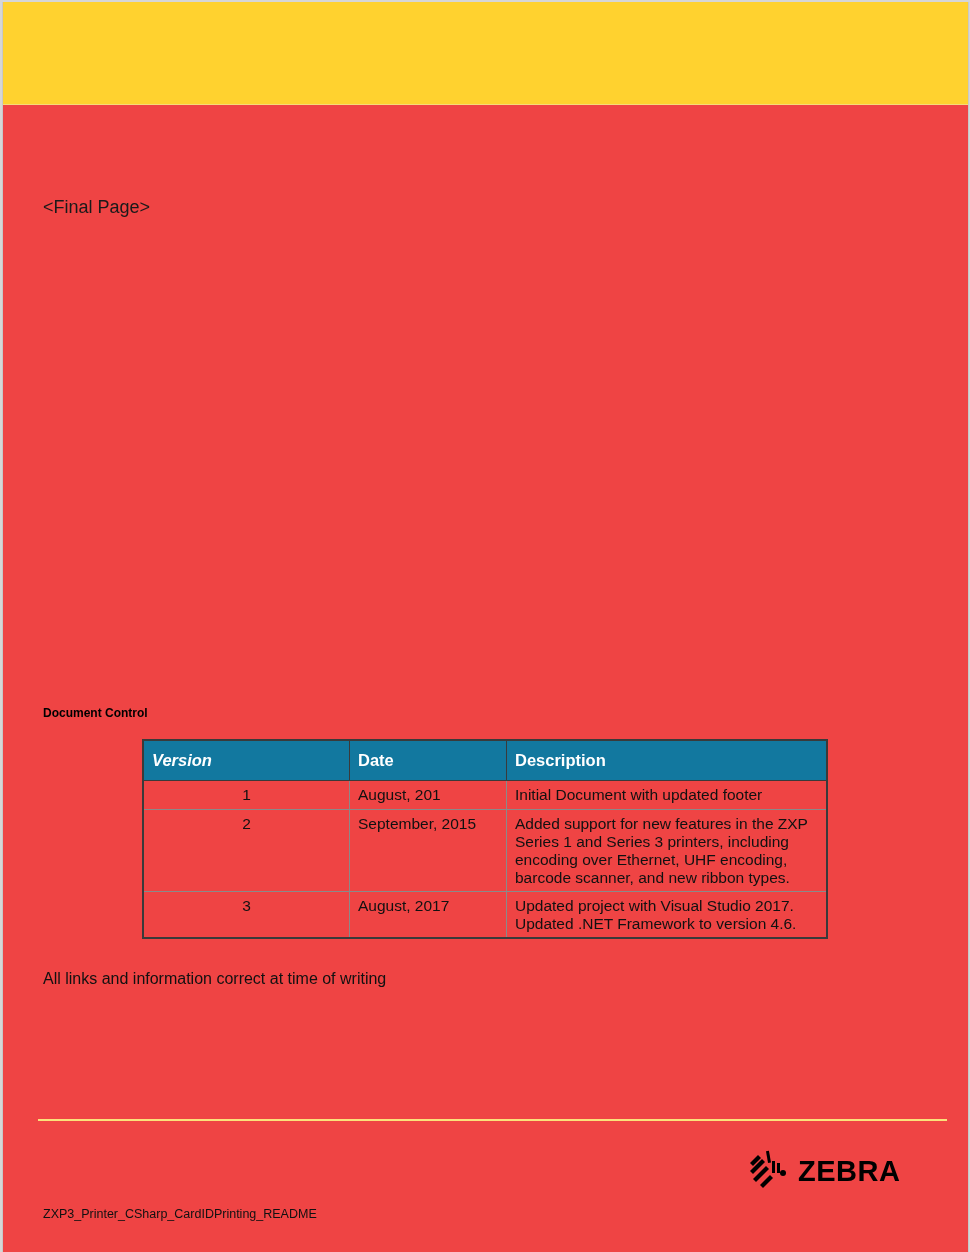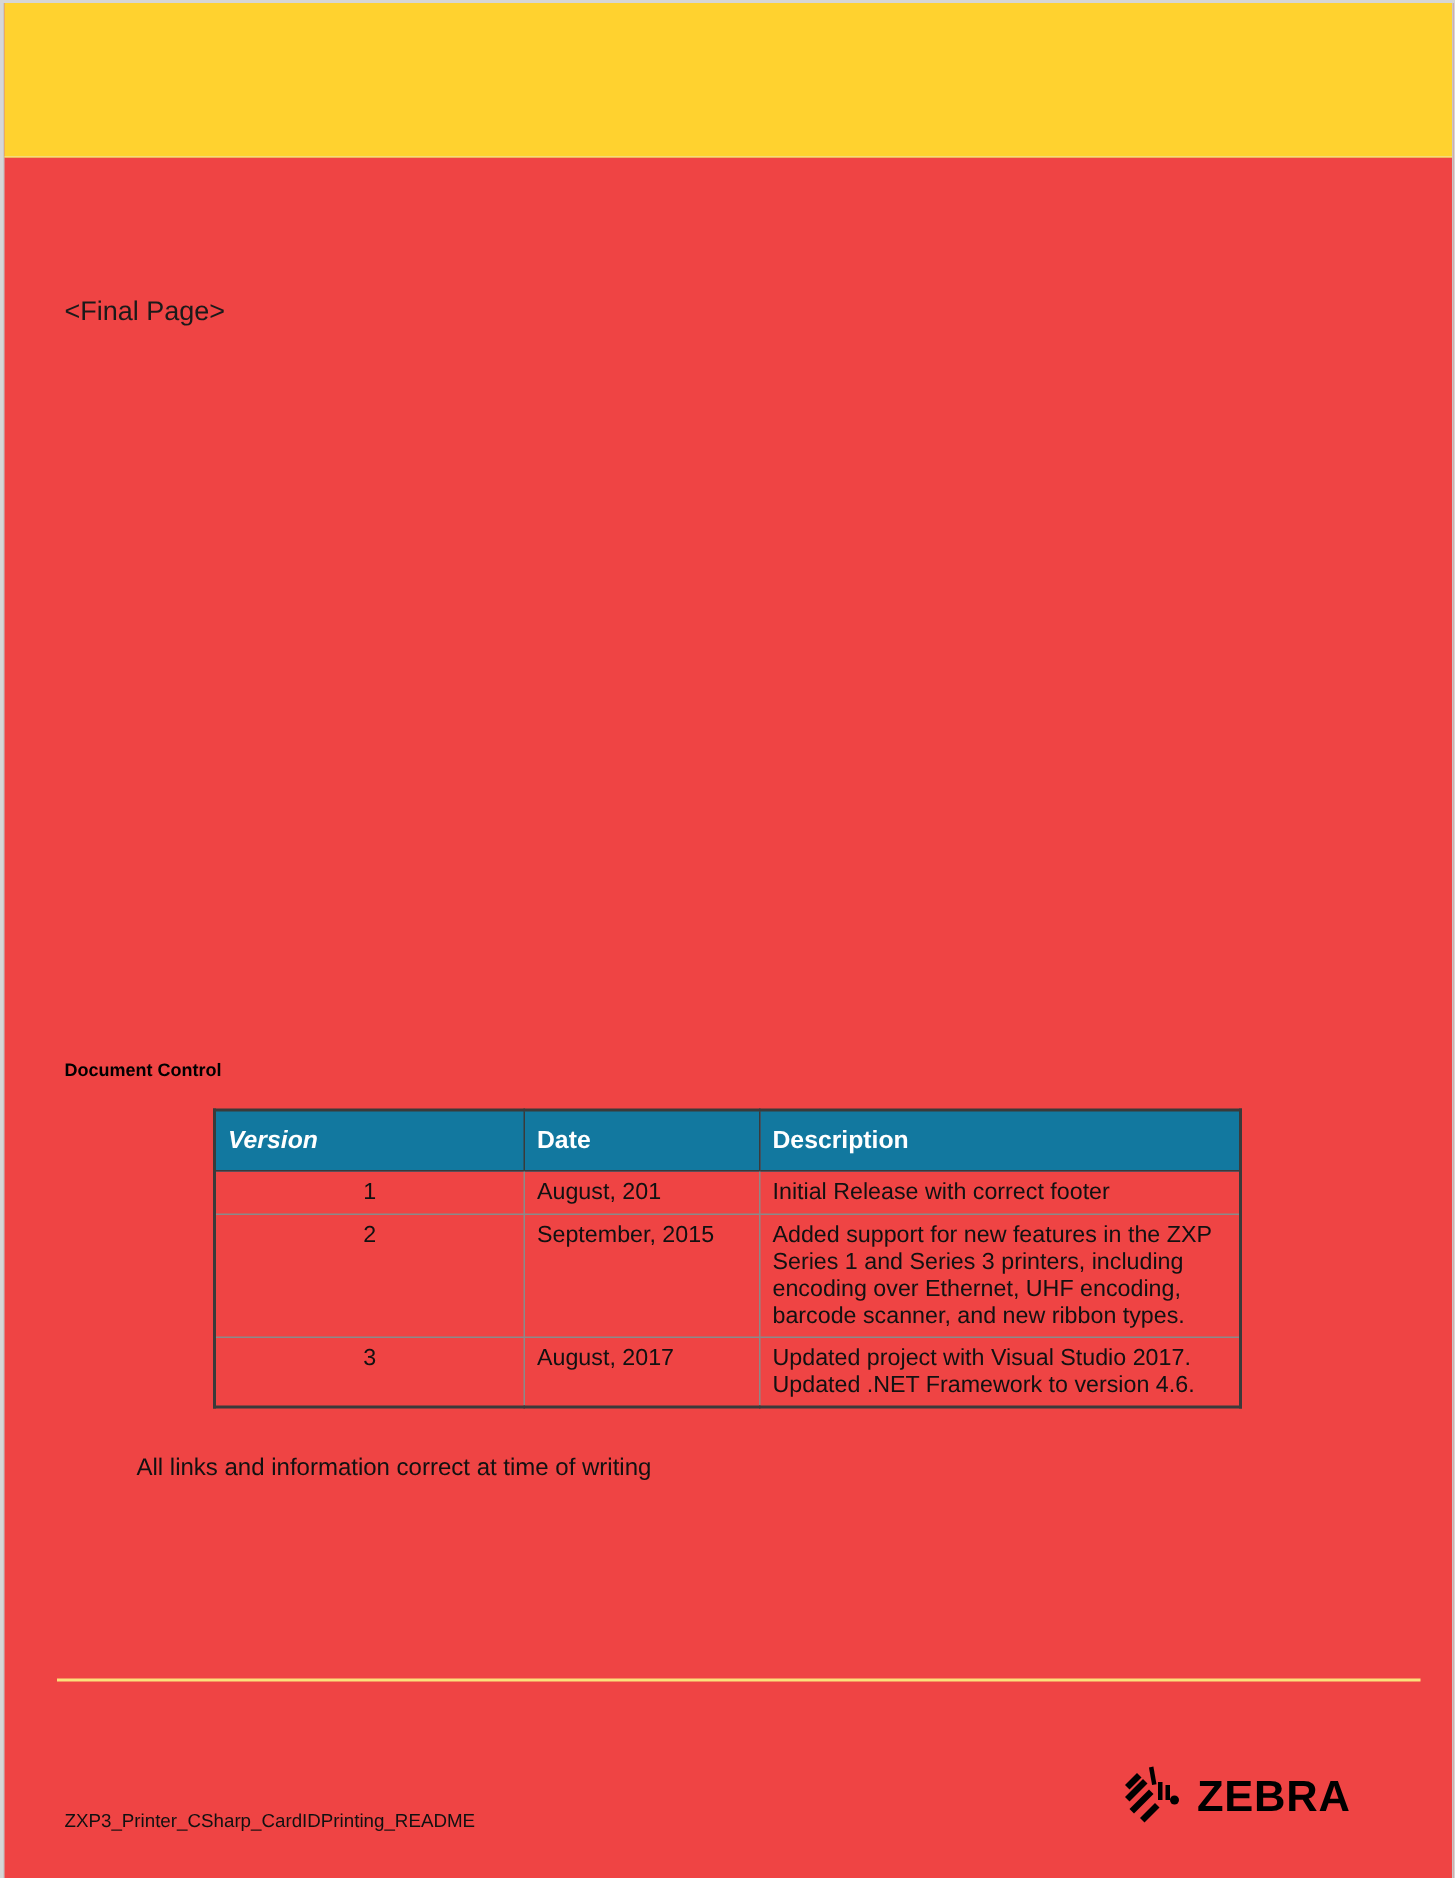--- a/index.html
+++ b/index.html
@@ -32,30 +32,30 @@
     height: 39px; padding: 0 8px; border: 1px solid #3a3a3a; font-size: 16.5px;
   }
   table.doc-control td {
     border: 1px solid #8a8a8a; padding: 5px 8px 4px 8px; vertical-align: top;
     line-height: 18px; color: #111;
   }
   table.doc-control td.ver { text-align: center; }
   .col-ver { width: 189px; font-style: italic; }
   .col-date { width: 140px; }
   .note {
-    position: absolute; left: 40px; font-size: 16px; color: #111; margin-left: 48px;
+    position: absolute; left: 40px; font-size: 16px; color: #111;
   }
   .footer-rule {
     position: absolute; left: 35px; top: 1117px; width: 909px; height: 2px; background: #fbe17a;
   }
   .footer-doc {
     position: absolute; left: 40px; top: 1180px; font-size: 12.5px; color: #111; margin-top: 25px;
   }
   .logo {
-    position: absolute; left: 745px; top: 1145px; display: flex; align-items: center; margin-top: 27px;
+    position: absolute; left: 745px; top: 1145px; display: flex; align-items: center;
   }
   .logo-word {
     font-weight: bold; font-size: 29px; letter-spacing: 0.5px; color: #000; margin-left: 6px;
   }
 </style>
 </head>
 <body>
 
 <div class="page">
   <div class="header-band"></div>
@@ -69,21 +69,21 @@
       <tr>
         <th class="col-ver">Version</th>
         <th class="col-date">Date</th>
         <th>Description</th>
       </tr>
     </thead>
     <tbody>
       <tr style="height:29px">
         <td class="ver">1</td>
         <td>August, 201</td>
-        <td>Initial Release with correct footer</td>
+        <td>Initial Document with updated footer</td>
       </tr>
       <tr style="height:82px">
         <td class="ver">2</td>
         <td>September, 2015</td>
         <td>Added support for new features in the ZXP Series 1 and Series 3 printers, including encoding over Ethernet, UHF encoding, barcode scanner, and new ribbon types.</td>
       </tr>
       <tr style="height:46px">
         <td class="ver">3</td>
         <td>August, 2017</td>
         <td>Updated project with Visual Studio 2017. Updated .NET Framework to version 4.6.</td>

